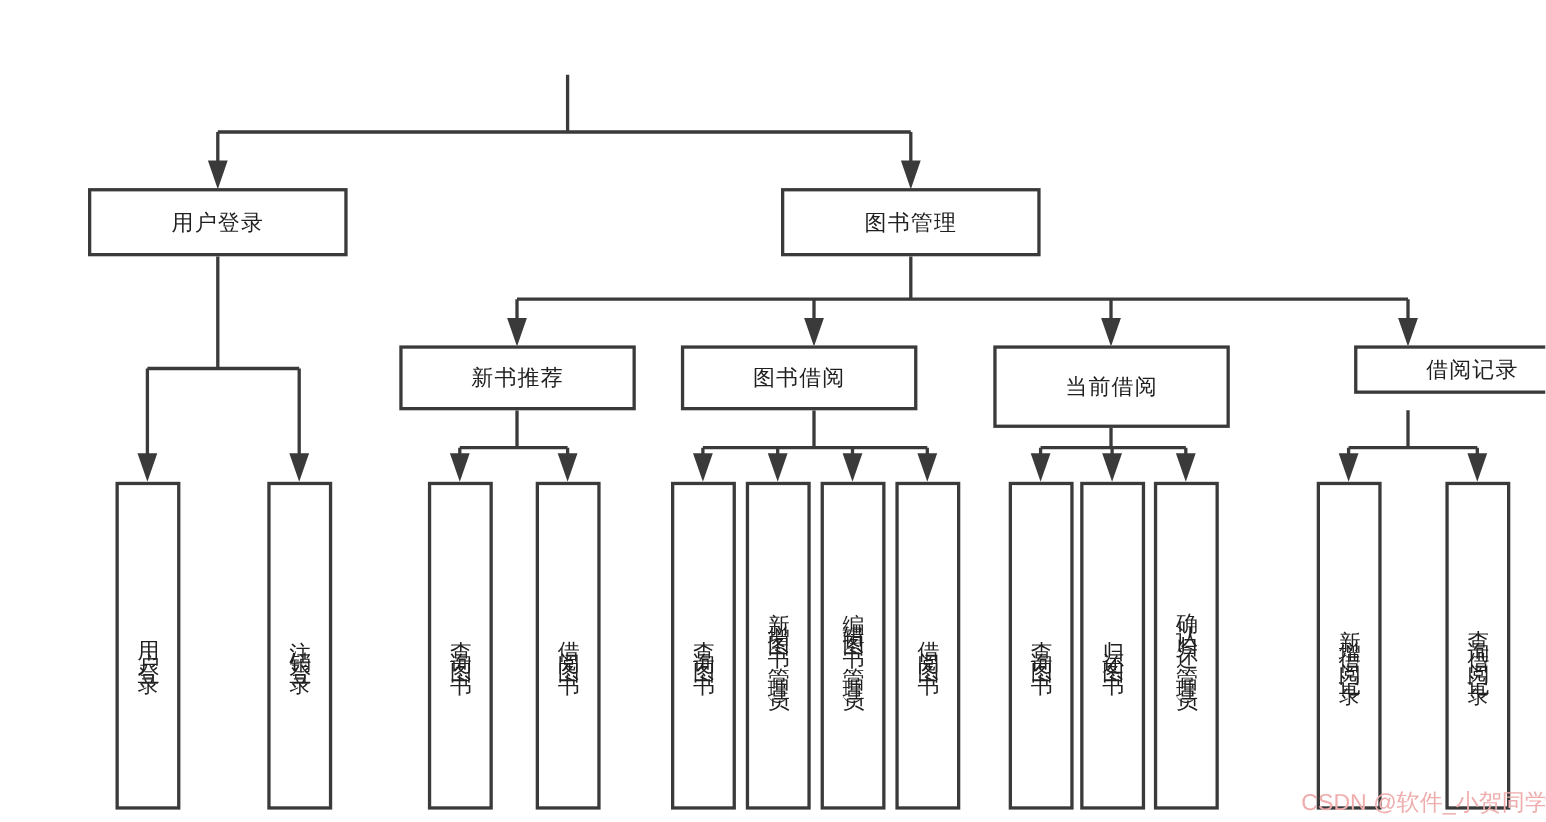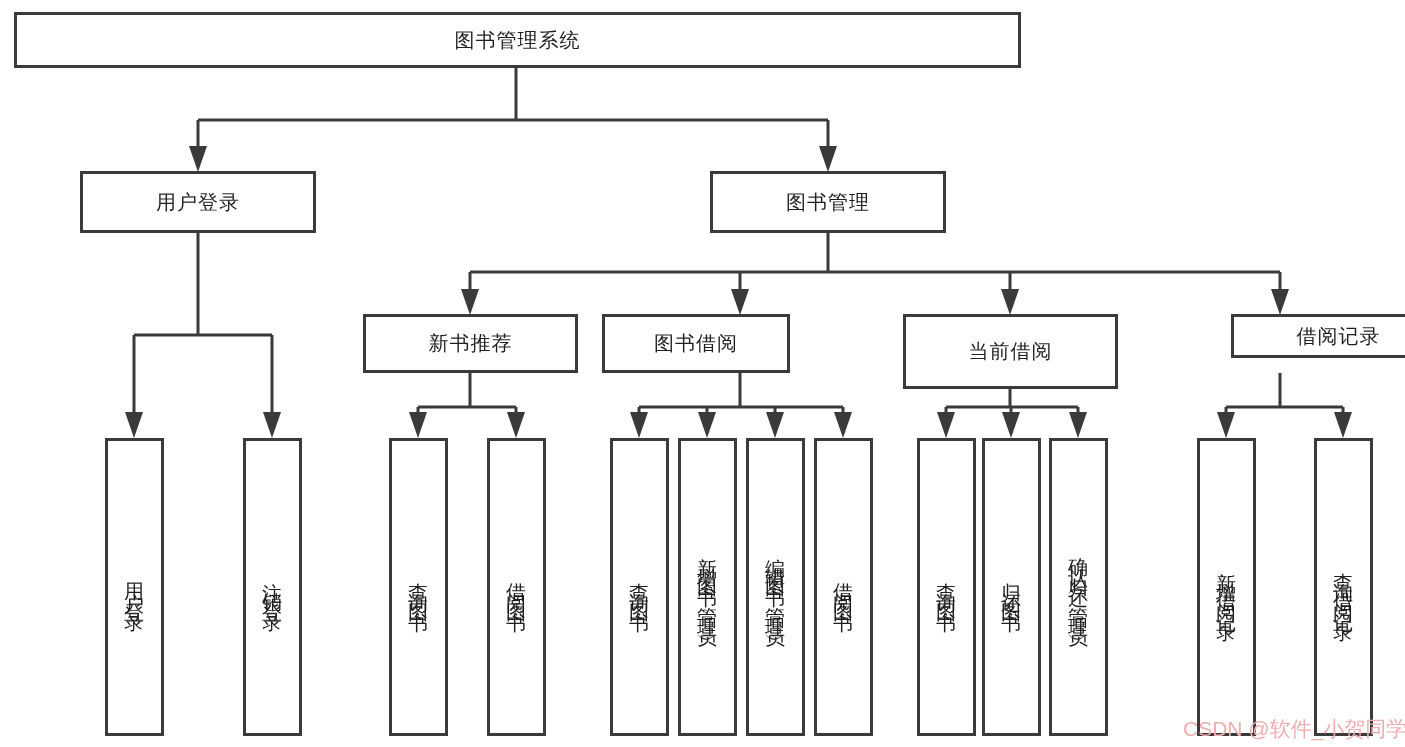--- a/index.html
+++ b/index.html
@@ -85,27 +85,26 @@
     <path d="M1010 373 V407 M946 407 H1078 M946 407 V416 M1011 407 V416 M1078 407 V416"></path>
     <polygon points="937,412 955,412 946,438"></polygon>
     <polygon points="1002,412 1020,412 1011,438"></polygon>
     <polygon points="1069,412 1087,412 1078,438"></polygon>
 
     <path d="M1280 373 V407 M1226 407 H1343 M1226 407 V416 M1343 407 V416"></path>
     <polygon points="1217,412 1235,412 1226,438"></polygon>
     <polygon points="1334,412 1352,412 1343,438"></polygon>
   </svg>
 
-  <div class="node h-node" style="left:14px;top:12px;width:1007px;height:56px;">图书管理系统</div>
 
   <div class="node h-node" style="left:80px;top:171px;width:236px;height:62px;">用户登录</div>
   <div class="node h-node" style="left:710px;top:171px;width:236px;height:62px;">图书管理</div>
 
   <div class="node h-node" style="left:363px;top:314px;width:215px;height:59px;">新书推荐</div>
-  <div class="node h-node" style="left:602px;top:314px;width:188px;height:59px;">图书借阅</div>
+  <div class="node h-node" style="left:619px;top:314px;width:215px;height:59px;">图书借阅</div>
   <div class="node h-node" style="left:903px;top:314px;width:215px;height:75px;">当前借阅</div>
   <div class="node h-node" style="left:1231px;top:314px;width:215px;height:44px;">借阅记录</div>
 
   <div class="node v-node" style="left:105px;top:438px;width:59px;height:298px;">用户登录</div>
   <div class="node v-node" style="left:243px;top:438px;width:59px;height:298px;">注销登录</div>
 
   <div class="node v-node" style="left:389px;top:438px;width:59px;height:298px;">查询图书</div>
   <div class="node v-node" style="left:487px;top:438px;width:59px;height:298px;">借阅图书</div>
 
   <div class="node v-node" style="left:610px;top:438px;width:59px;height:298px;">查询图书</div>

